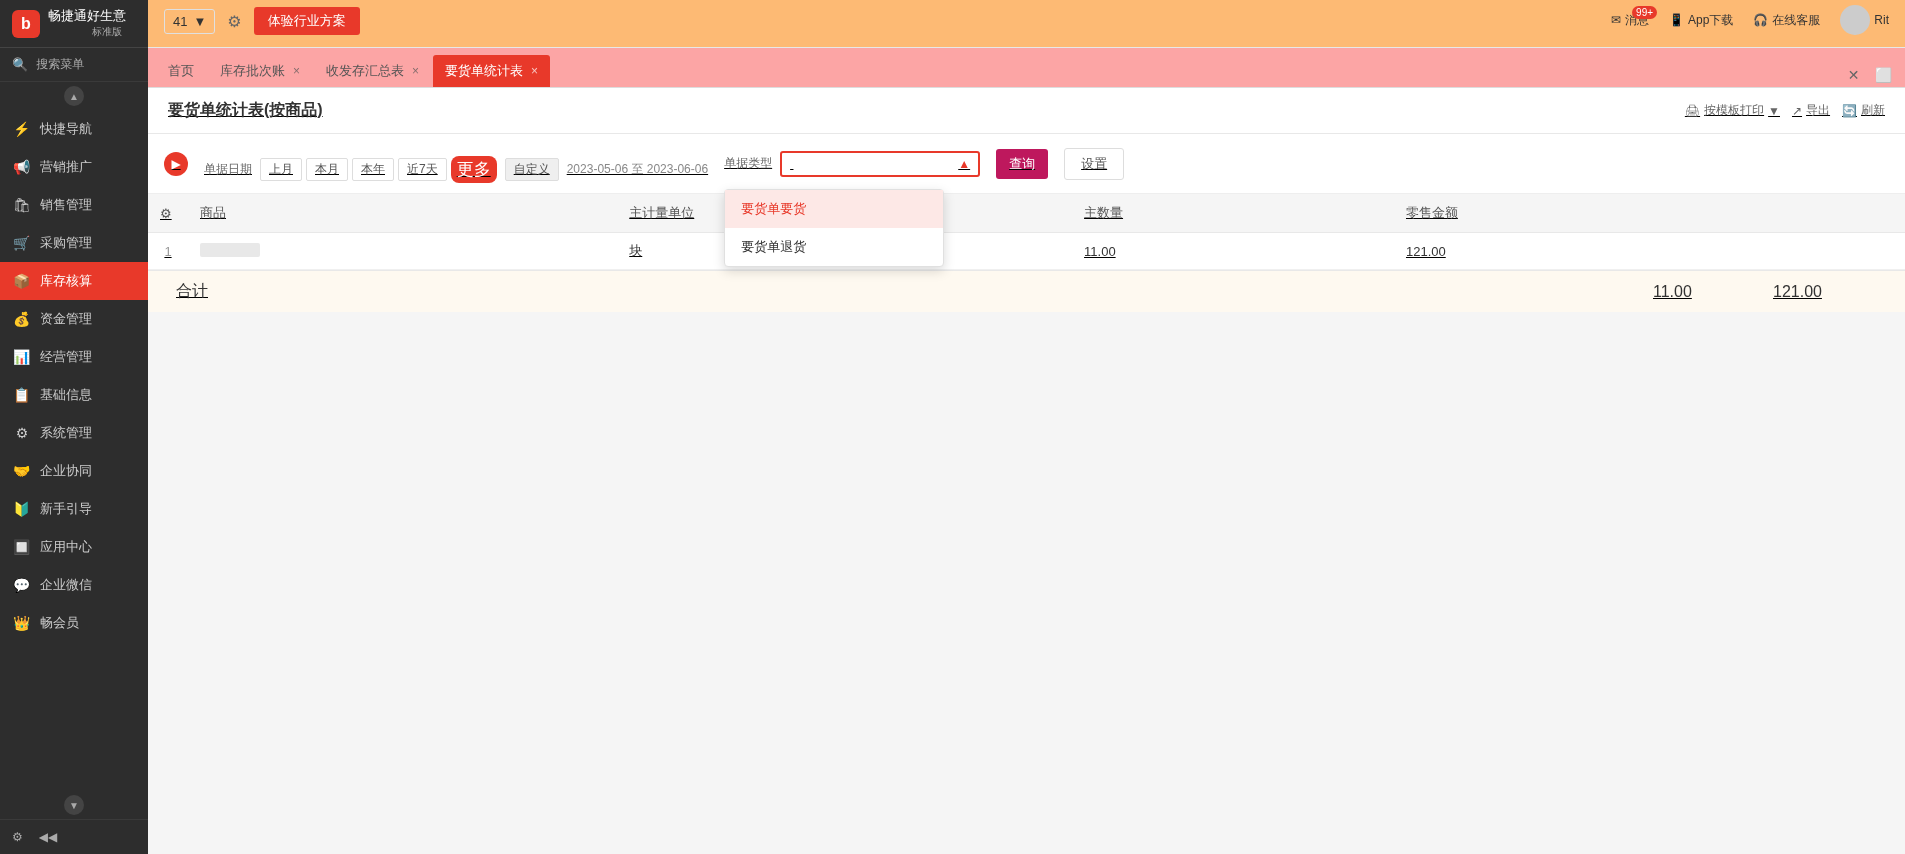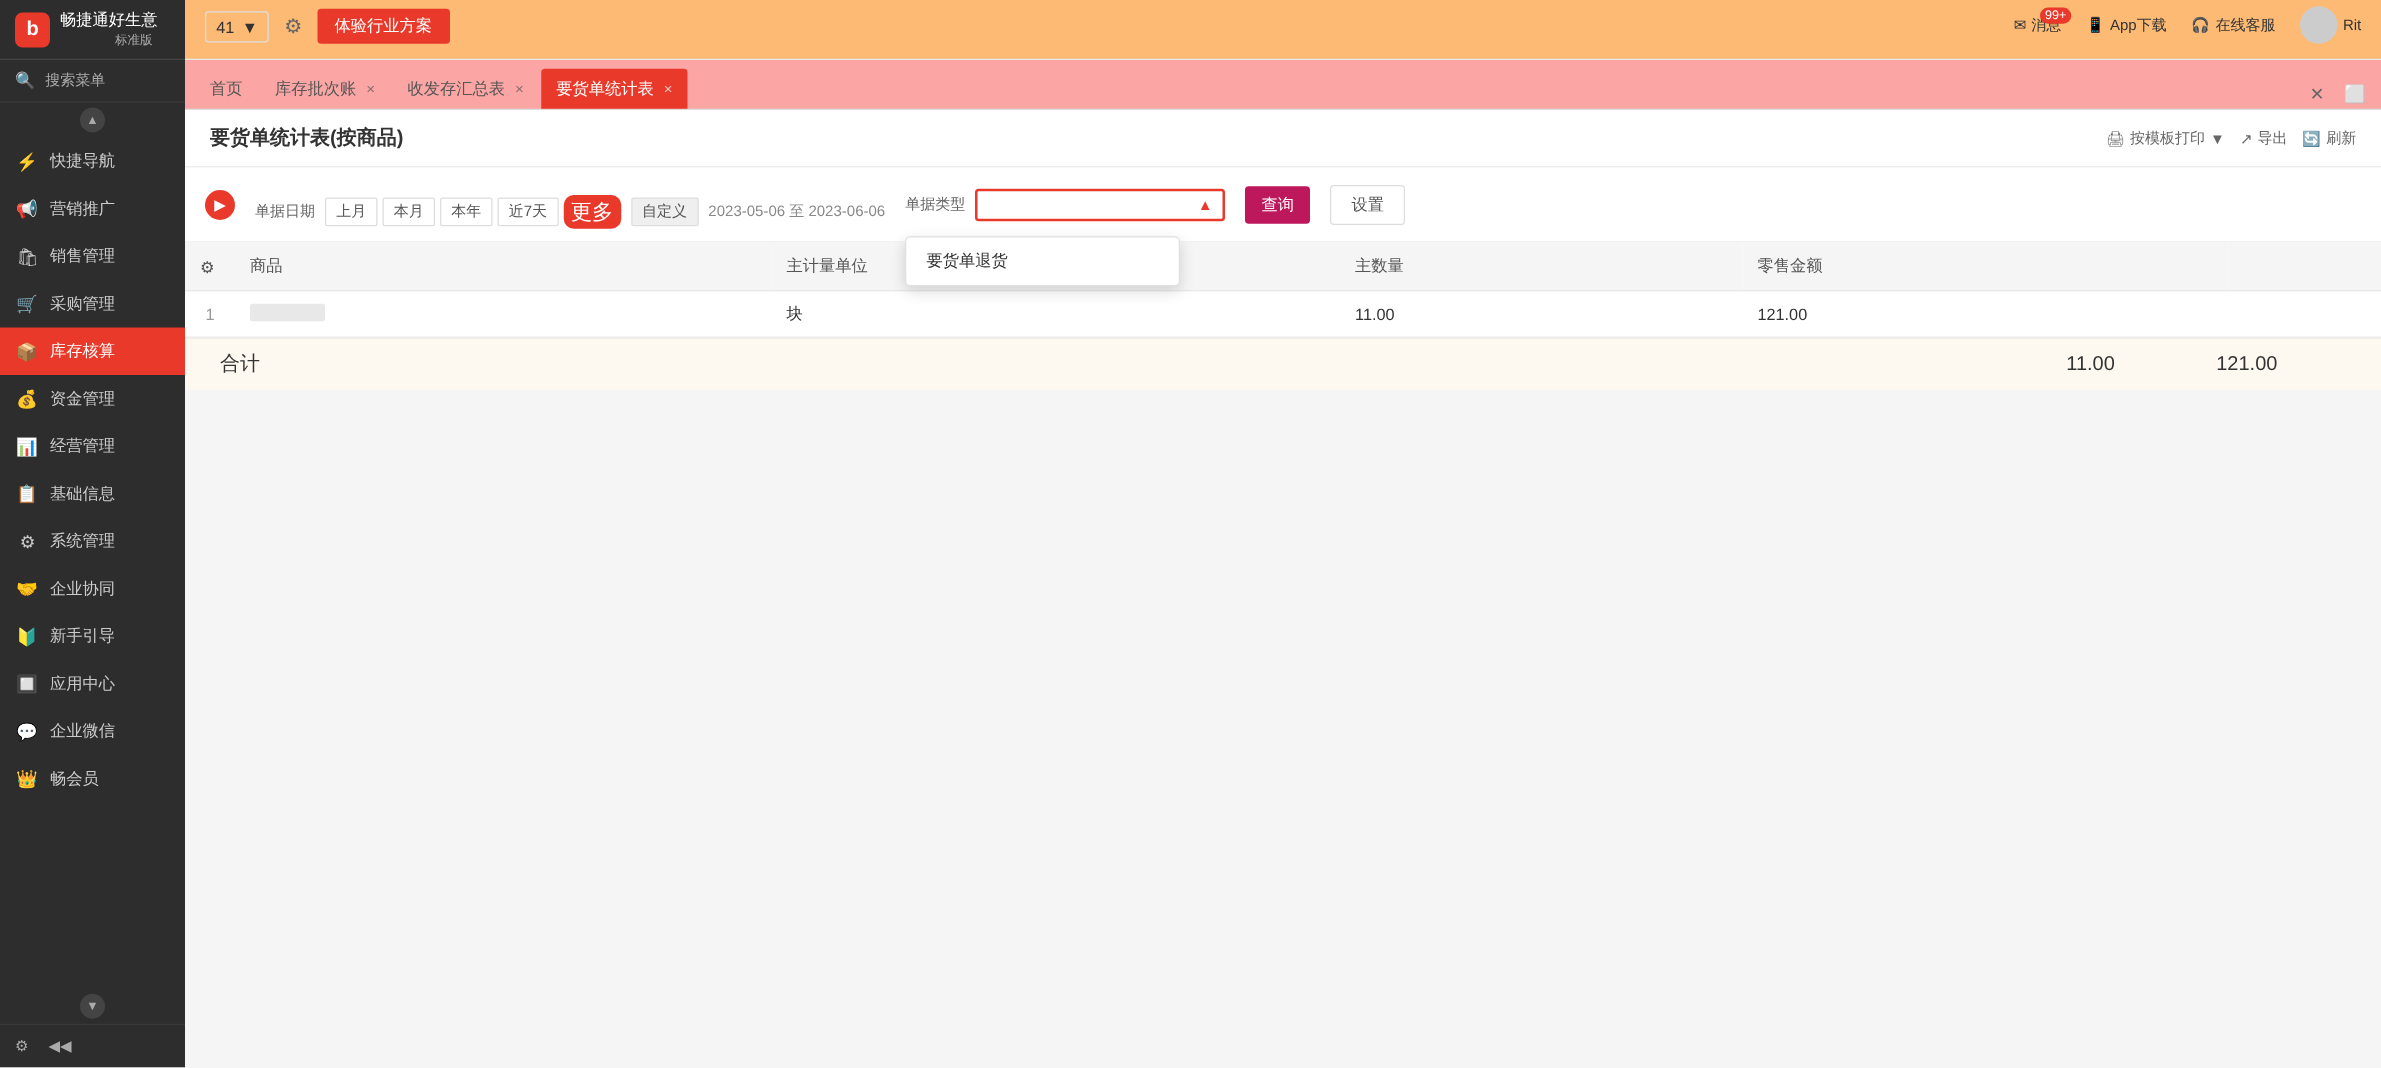--- a/index.html
+++ b/index.html
@@ -212,20 +212,21 @@
       cursor: pointer;
       padding: 4px;
     }
 
     
     .content {
       flex: 1;
       overflow: auto;
       background: #f5f5f5;
       position: relative;
+      text-decoration: underline;
     }
 
     
     .page-header {
       background: #fff;
       padding: 12px 20px;
       display: flex;
       align-items: center;
       justify-content: space-between;
       border-bottom: 1px solid #e8e8e8;
@@ -664,20 +665,21 @@
       </div>
 
       <div class="filter-select-group">
         <span class="filter-label">单据类型</span>
         <div class="filter-select">
           <span>&nbsp;</span>
           <span class="filter-select-arrow">▲</span>
         </div>
 
         <div class="dropdown-menu">
+          <div class="dropdown-item selected">要货单要货</div>
           <div class="dropdown-item">要货单退货</div>
         </div>
       </div>
 
 
       <button class="filter-query-btn">查询</button>
       <button class="filter-settings-btn">设置</button>
     </div>
 
     <div class="table-container">

